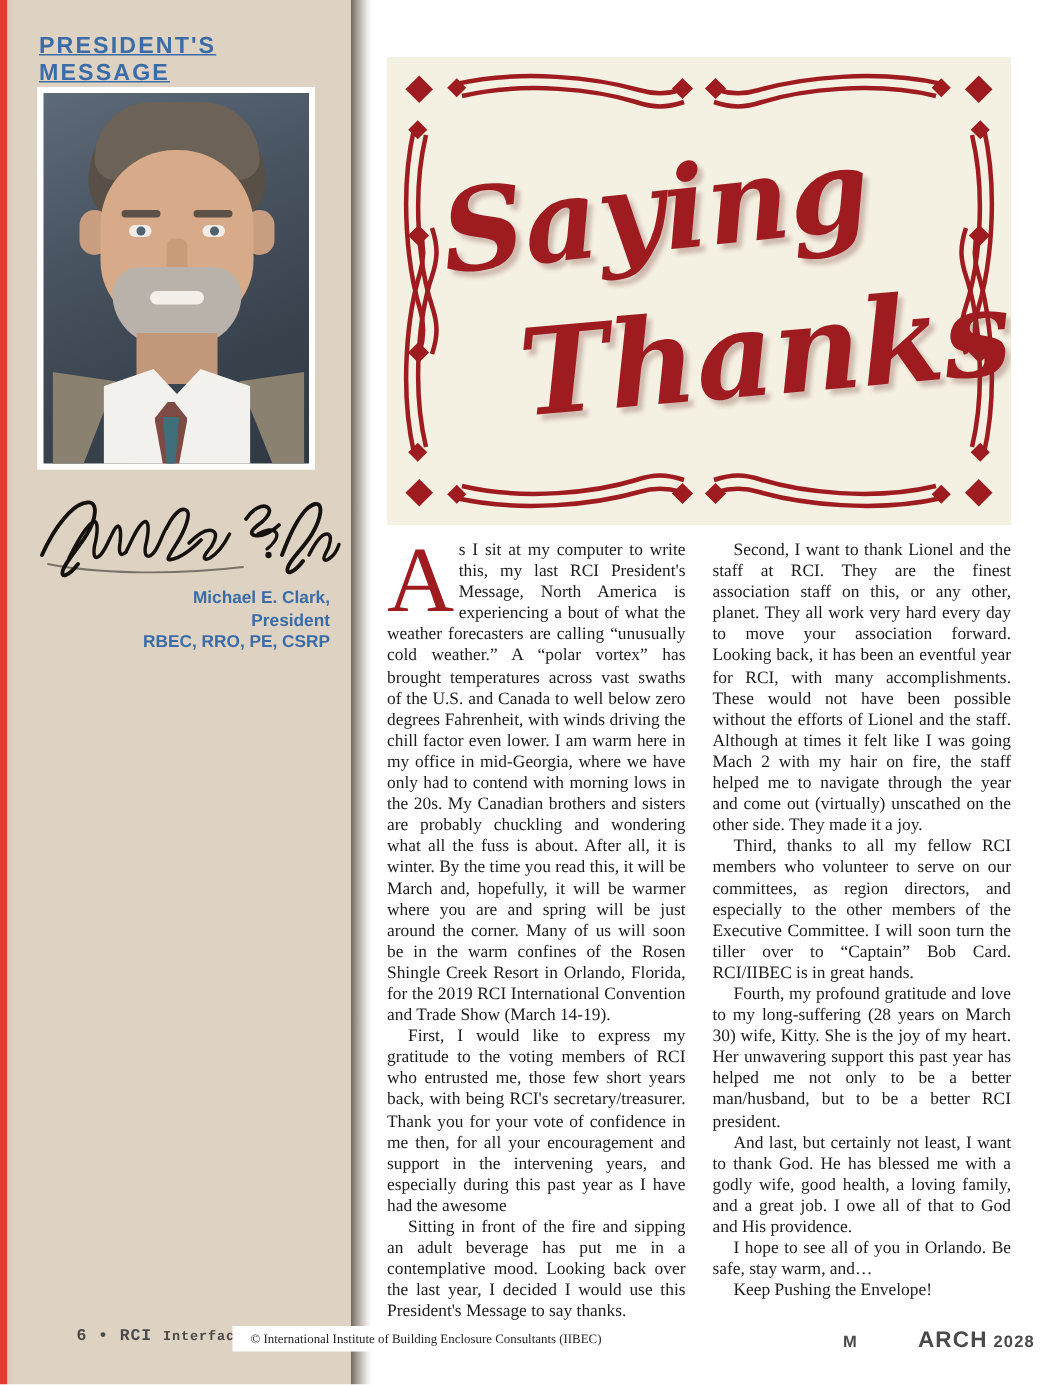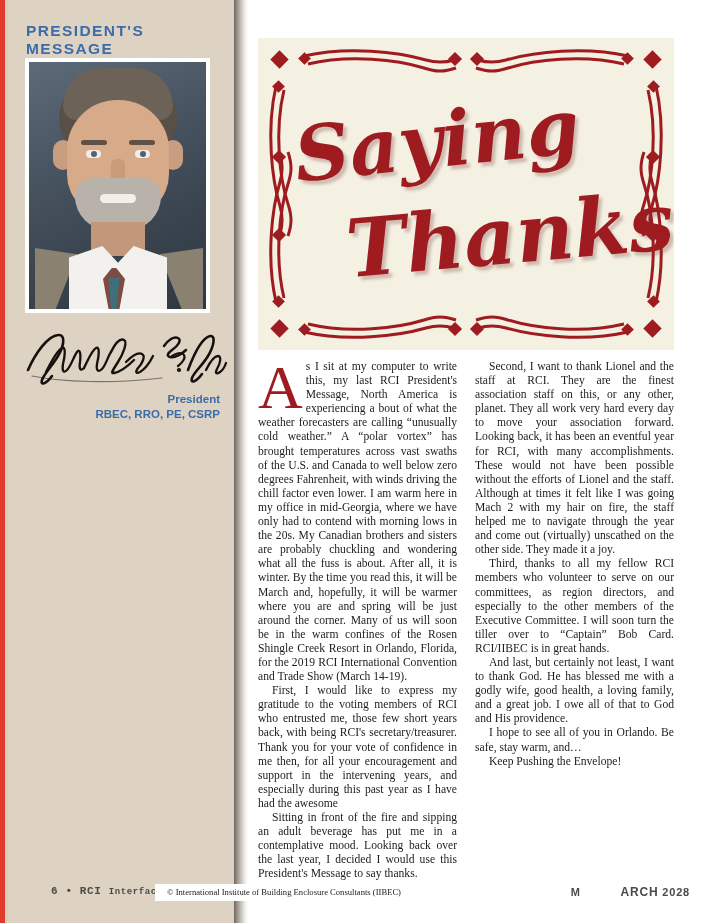--- a/index.html
+++ b/index.html
@@ -21,20 +21,21 @@
   #sidebar-shadow{
     position:absolute;left:234px;top:0;width:14px;height:923px;
     background:linear-gradient(to right,#6e6760 0%,#9a938b 22%,#c9c4bd 52%,#eeecea 78%,#ffffff 100%);
   }
 
   #header-title{
     position:absolute;left:26px;top:22px;width:200px;
     font-family:"Liberation Sans", sans-serif;
     font-weight:bold;font-size:15.5px;letter-spacing:1.4px;
     color:#3b6ca8;
+    text-decoration:underline;
   }
 
   
   #portrait-frame{
     position:absolute;left:25px;top:58px;width:185px;height:255px;
     background:#ffffff;padding:0;box-sizing:border-box;
     border:4px solid #ffffff;
   }
   #portrait{
     position:absolute;left:29px;top:62px;width:177px;height:247px;
@@ -130,21 +131,21 @@
     color:#4a4a4a;
     padding-left:15px;
   }
   #footer-left .sc{font-size:9px;}
   #footer-right{
     position:absolute;right:18px;top:885px;
     font-family:"Liberation Sans", sans-serif;
     font-weight:bold;font-size:11px;letter-spacing:.8px;
     color:#4a4a4a;
   }
-  #footer-right .sc{font-size:12px;padding-left:40px;}
+  #footer-right .sc{font-size:15px;padding-left:40px;}
   #copyright{
     position:absolute;left:155px;top:884px;width:350px;height:17px;
     background:#ffffff;
     font-family:"Liberation Serif", serif;
     font-size:8.6px;line-height:17px;
     color:#222;
     padding-left:12px;box-sizing:border-box;
     white-space:nowrap;
   }
 </style>
@@ -197,20 +198,21 @@
         <path d="M150 30 C155 27 160 26 162 29 C164 32 160 37 156 40" stroke-width="2.2"></path>
         <circle cx="157" cy="44" r="2.1" fill="#15110e" stroke="none"></circle>
         <path d="M166 44 C172 28 180 12 188 10 C194 9 192 20 186 30 C180 40 172 46 170 52 C168 58 174 56 180 48" stroke-width="2.6"></path>
         <path d="M184 44 C188 36 192 30 196 30 C200 30 198 38 195 43 C193 47 194 49 198 46 C201 44 203 40 204 37" stroke-width="2.3"></path>
         <path d="M10 50 C40 56 90 58 140 52" stroke-width="1.2" opacity="0.5"></path>
       </g>
     </svg>
   </div>
 
   <div id="sig-name">
+    <div>Michael E. Clark,</div>
     <div>President</div>
     <div>RBEC, RRO, PE, CSRP</div>
   </div>
 
   <div id="title-art">
     <svg width="416" height="312" viewBox="0 0 416 312" xmlns="http://www.w3.org/2000/svg">
       <g stroke="#9e1b20" fill="none" stroke-width="3">
 
         <path d="M46 18 C90 8 140 14 168 22 C178 25 186 25 196 22"></path>
         <path d="M50 26 C92 16 140 22 166 30 C178 34 186 34 198 30"></path>
@@ -265,20 +267,21 @@
 
   <div id="article">
     <div class="col" id="col1">
       <p class="first"><span id="dropcap">A</span><span>s I sit at my computer to write this, my last RCI President's Message, North America is experiencing a bout of what the weather forecasters are calling “unusually cold weather.” A “polar vortex” has brought temperatures across vast swaths of the U.S. and Canada to well below zero degrees Fahrenheit, with winds driving the chill factor even lower. I am warm here in my office in mid-Georgia, where we have only had to contend with morning lows in the 20s. My Canadian brothers and sisters are probably chuckling and wondering what all the fuss is about. After all, it is winter. By the time you read this, it will be March and, hopefully, it will be warmer where you are and spring will be just around the corner. Many of us will soon be in the warm confines of the Rosen Shingle Creek Resort in Orlando, Florida, for the 2019 RCI International Convention and Trade Show (March 14-19).</span></p>
       <p>First, I would like to express my gratitude to the voting members of RCI who entrusted me, those few short years back, with being RCI's secretary/treasurer. Thank you for your vote of confidence in me then, for all your encouragement and support in the intervening years, and especially during this past year as I have had the awesome</p>
       <p>Sitting in front of the fire and sipping an adult beverage has put me in a contemplative mood. Looking back over the last year, I decided I would use this President's Message to say thanks.</p>
     </div>
     <div class="col" id="col2">
       <p>Second, I want to thank Lionel and the staff at RCI. They are the finest association staff on this, or any other, planet. They all work very hard every day to move your association forward. Looking back, it has been an eventful year for RCI, with many accomplishments. These would not have been possible without the efforts of Lionel and the staff. Although at times it felt like I was going Mach 2 with my hair on fire, the staff helped me to navigate through the year and come out (virtually) unscathed on the other side. They made it a joy.</p>
       <p>Third, thanks to all my fellow RCI members who volunteer to serve on our committees, as region directors, and especially to the other members of the Executive Committee. I will soon turn the tiller over to “Captain” Bob Card. RCI/IIBEC is in great hands.</p>
+      <p>Fourth, my profound gratitude and love to my long-suffering (28 years on March 30) wife, Kitty. She is the joy of my heart. Her unwavering support this past year has helped me not only to be a better man/husband, but to be a better RCI president.</p>
       <p>And last, but certainly not least, I want to thank God. He has blessed me with a godly wife, good health, a loving family, and a great job. I owe all of that to God and His providence.</p>
       <p>I hope to see all of you in Orlando. Be safe, stay warm, and…</p>
       <p>Keep Pushing the Envelope!</p>
     </div>
   </div>
 
   <div id="footer-left">
     <span>6</span>
     <span>•</span>
     <span>RCI</span>

